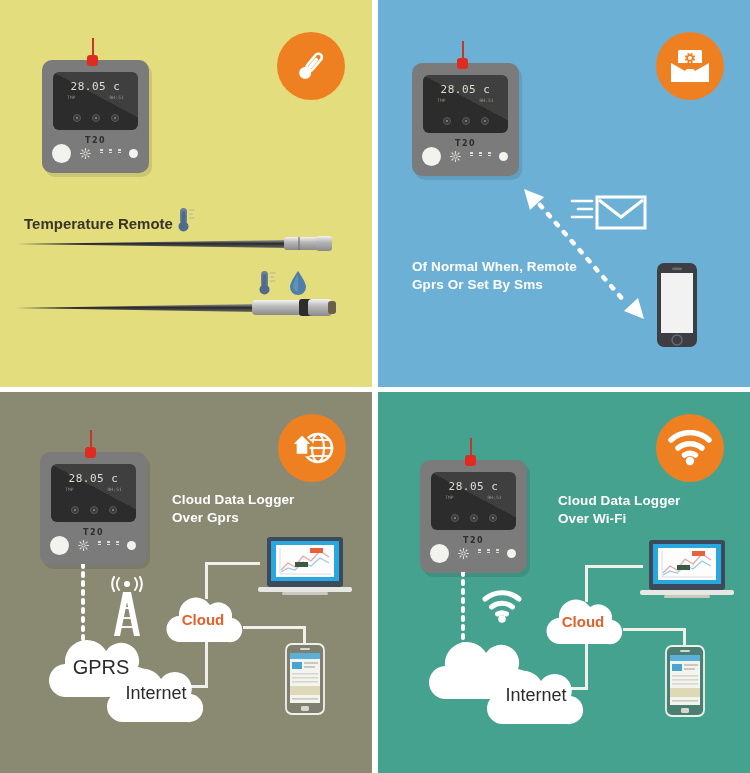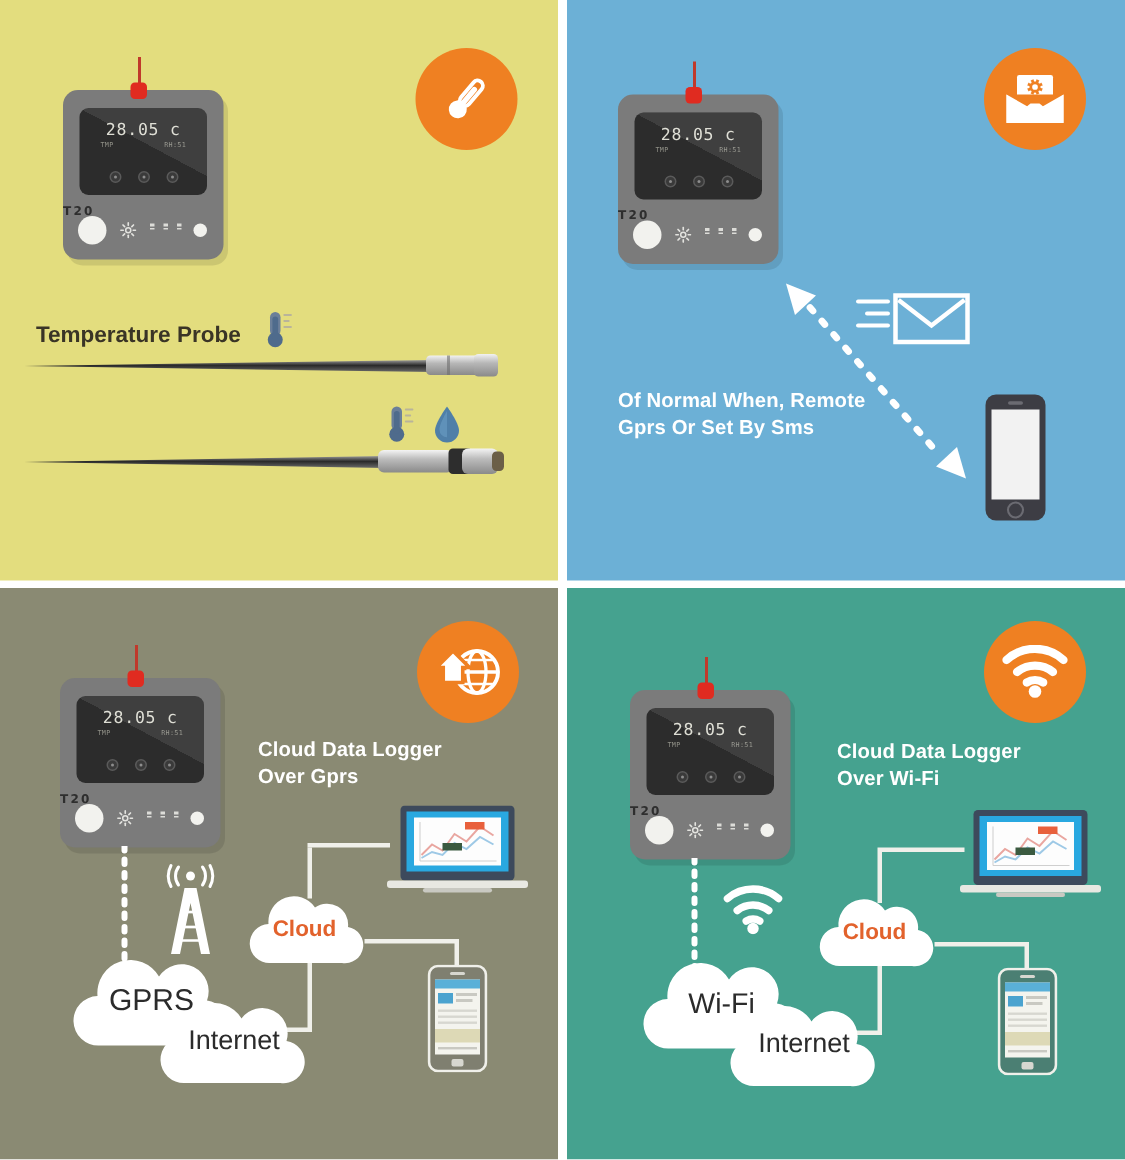--- a/index.html
+++ b/index.html
@@ -68,21 +68,21 @@
     display: flex; justify-content: space-around; padding: 0 14px;
   }
   .dev-btn {
     width: 8px; height: 8px; border-radius: 50%;
     border: 1px solid #5a5a5a; background: #3a3a3a;
     display: flex; align-items: center; justify-content: center;
   }
   .dev-btn i { width: 2px; height: 2px; border-radius: 50%; background: #8d8d8d; display: block; }
   .dev-label {
     position: absolute; top: 76px; left: 0; width: 100%;
-    color: #2e2e2e;
+    text-align: center; color: #2e2e2e;
     font-family: "DejaVu Sans", sans-serif; font-weight: bold;
     font-size: 8px; letter-spacing: 1.5px;
   }
   .dev-footer {
     position: absolute; bottom: 9px; left: 0; width: 100%; height: 20px;
   }
   .dev-bigknob {
     position: absolute; left: 10px; top: 0px; width: 19px; height: 19px;
     border-radius: 50%; background: #f2f2ee;
   }
@@ -186,21 +186,21 @@
               <span>
                 <i></i>
                 <i></i>
               </span>
           </div>
           <div class="dev-smallknob"></div>
         </div>
       </div>
     </div>
 
-    <div class="probe-label" style="left:24px; top:215px;">Temperature Probe</div>
+    <div class="probe-label" style="left:24px; top:215px;">Temperature Remote</div>
     <svg style="position:absolute; left:176px; top:207px;" width="22" height="26" viewBox="0 0 22 26">
       <rect x="4" y="1" width="7" height="16" rx="3.5" fill="#6b7f99"></rect>
       <circle cx="7.5" cy="19.5" r="5" fill="#4f6b8c"></circle>
       <rect x="5.6" y="4" width="3.8" height="15" rx="1.9" fill="#4f6b8c"></rect>
       <g stroke="#b9b49a" stroke-width="1.2" stroke-linecap="round">
         <line x1="13.5" y1="3" x2="18" y2="3"></line>
           <line x1="13.5" y1="7" x2="16.5" y2="7"></line>
         <line x1="13.5" y1="11" x2="18" y2="11"></line>
       </g>
     </svg>
@@ -631,21 +631,20 @@
     <div class="line" style="left:305px; top:236px; width:3px; height:30px;"></div>
 
     <svg style="position:absolute; left:162px; top:202px;" width="86" height="56" viewBox="0 0 86 56">
       <path d="M20 50 A13 13 0 0 1 19 24 A17 17 0 0 1 50 13 A14 14 0 0 1 72 26 A12 12 0 0 1 68 50 Z" fill="#fff"></path>
     </svg>
     <div class="cloud-txt" style="left:162px; top:221px; width:86px; color:#e2622c; font-size:15px; font-weight:bold;">Cloud</div>
 
     <svg style="position:absolute; left:44px; top:245px;" width="118" height="68" viewBox="0 0 118 68">
       <path d="M24 62 A16 16 0 0 1 23 29 A22 22 0 0 1 64 16 A18 18 0 0 1 96 32 A15 15 0 0 1 92 62 Z" fill="#fff"></path>
     </svg>
-    <div class="cloud-txt" style="left:44px; top:267px; width:118px; color:#2b2b2b; font-size:19px;">Wi-Fi</div>
 
     <svg style="position:absolute; left:102px; top:272px;" width="112" height="66" viewBox="0 0 112 66">
       <path d="M23 60 A15 15 0 0 1 22 29 A21 21 0 0 1 61 17 A17 17 0 0 1 91 32 A14 14 0 0 1 87 60 Z" fill="#fff"></path>
     </svg>
     <div class="cloud-txt" style="left:102px; top:293px; width:112px; color:#2b2b2b; font-size:18px;">Internet</div>
 
     <svg style="position:absolute; left:287px; top:253px;" width="40" height="72" viewBox="0 0 40 72">
       <rect x="1" y="1" width="38" height="70" rx="6" fill="#4b7f73" stroke="#f0f0ea" stroke-width="1.8"></rect>
       <rect x="5" y="10" width="30" height="50" fill="#f4f4ee"></rect>
       <rect x="5" y="10" width="30" height="6" fill="#5ab0d8"></rect>

